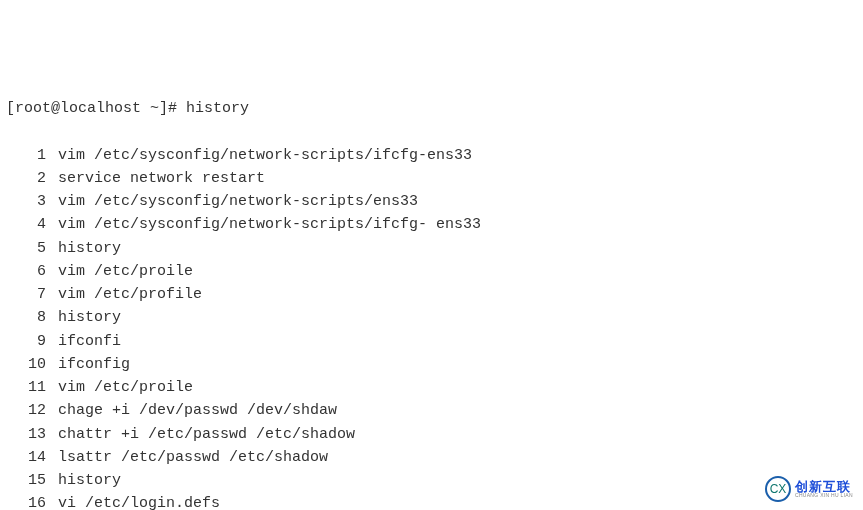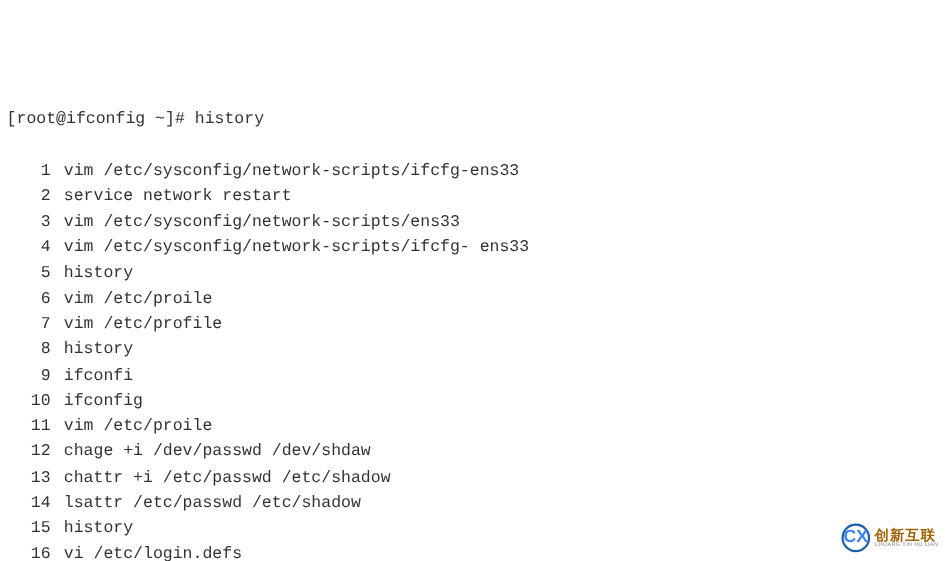--- a/index.html
+++ b/index.html
@@ -47,49 +47,49 @@
       gap: 4px;
     }
     .watermark-icon {
       width: 26px;
       height: 26px;
       border: 2px solid #1b5fab;
       border-radius: 50%;
       display: flex;
       align-items: center;
       justify-content: center;
-      color: #3b82f6;
-      font-weight: bold;
-      font-size: 16px;
+      color: #0f766e;
+      font-weight: normal;
+      font-size: 12px;
       font-family: sans-serif;
     }
     .watermark-text {
       display: flex;
       flex-direction: column;
       font-family: "Microsoft YaHei", sans-serif;
       line-height: 1;
     }
     .watermark-cn {
       font-size: 13px;
       font-weight: bold;
-      color: #a16207;
+      color: #1d4ed8;
       letter-spacing: 1px;
     }
     .watermark-en {
       font-size: 5px;
       color: #888;
       letter-spacing: 0.3px;
     }
   </style>
 </head>
 <body>
 
 
 
-<div class="prompt-line"><span>[root@ifconfig ~]# </span><span>history</span></div>
+<div class="prompt-line"><span>[root@localhost ~]# </span><span>history</span></div>
 <div id="history-list"><div class="history-row"><span class="hist-num">1</span><span class="hist-cmd">vim /etc/sysconfig/network-scripts/ifcfg-ens33</span></div><div class="history-row"><span class="hist-num">2</span><span class="hist-cmd">service network restart</span></div><div class="history-row"><span class="hist-num">3</span><span class="hist-cmd">vim /etc/sysconfig/network-scripts/ens33</span></div><div class="history-row"><span class="hist-num">4</span><span class="hist-cmd">vim /etc/sysconfig/network-scripts/ifcfg- ens33</span></div><div class="history-row"><span class="hist-num">5</span><span class="hist-cmd">history</span></div><div class="history-row"><span class="hist-num">6</span><span class="hist-cmd">vim /etc/proile</span></div><div class="history-row"><span class="hist-num">7</span><span class="hist-cmd">vim /etc/profile</span></div><div class="history-row"><span class="hist-num">8</span><span class="hist-cmd">history</span></div><div class="history-row"><span class="hist-num">9</span><span class="hist-cmd">ifconfi</span></div><div class="history-row"><span class="hist-num">10</span><span class="hist-cmd">ifconfig</span></div><div class="history-row"><span class="hist-num">11</span><span class="hist-cmd">vim /etc/proile</span></div><div class="history-row"><span class="hist-num">12</span><span class="hist-cmd">chage +i /dev/passwd /dev/shdaw</span></div><div class="history-row"><span class="hist-num">13</span><span class="hist-cmd">chattr +i /etc/passwd /etc/shadow</span></div><div class="history-row"><span class="hist-num">14</span><span class="hist-cmd">lsattr /etc/passwd /etc/shadow</span></div><div class="history-row"><span class="hist-num">15</span><span class="hist-cmd">history</span></div><div class="history-row"><span class="hist-num">16</span><span class="hist-cmd">vi /etc/login.defs</span></div></div>
 
 <div class="watermark">
   <div class="watermark-icon">CX</div>
   <div class="watermark-text">
     <span class="watermark-cn">创新互联</span>
     <span class="watermark-en">CHUANG XIN HU LIAN</span>
   </div>
 </div>
 

